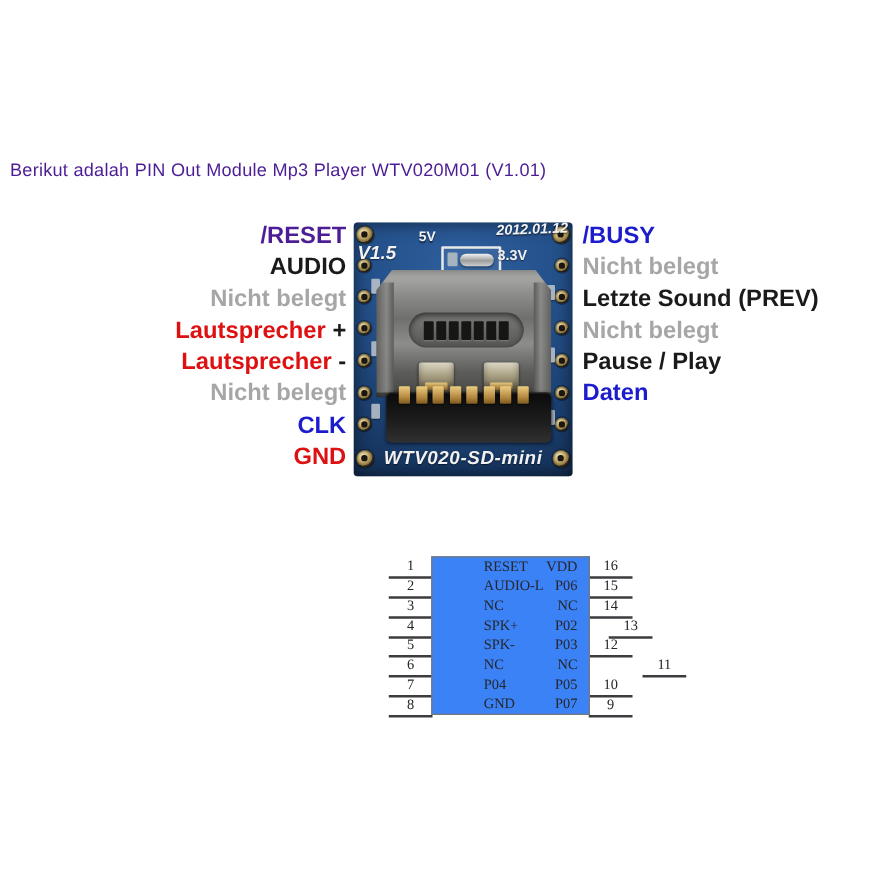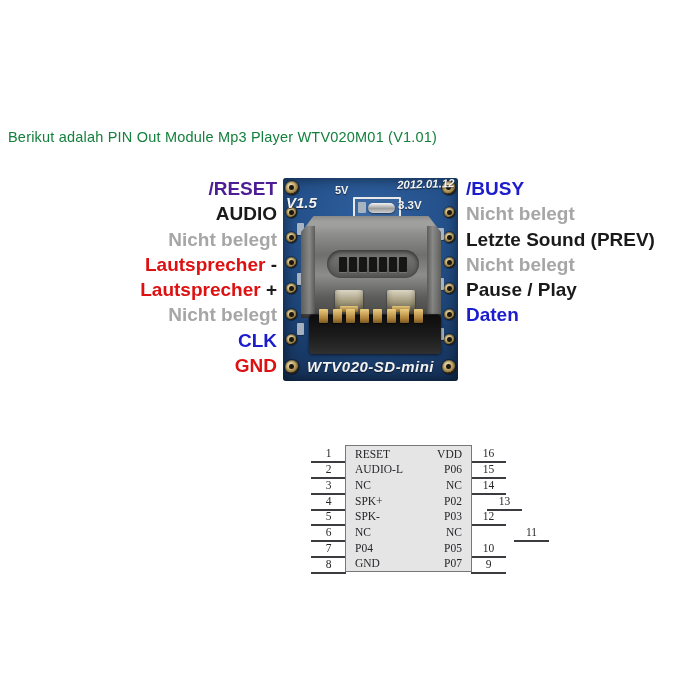--- a/index.html
+++ b/index.html
@@ -1,20 +1,20 @@
 <!DOCTYPE html>
 <html><head>
 <meta charset="utf-8">
 <style>
   html,body{margin:0;padding:0;background:#fff;}
   .canvas{position:relative;width:700px;height:700px;background:#ffffff;overflow:hidden;
           font-family:"Liberation Sans",sans-serif;}
 
   
-  .page-title{position:absolute;left:8px;top:129px;font-size:14.5px;color:#15803d;letter-spacing:.2px;}
+  .page-title{position:absolute;left:8px;top:129px;font-size:14.5px;color:#4c1d95;letter-spacing:.2px;}
 
   
   .labels-col{position:absolute;top:176px;}
   .labels-left{left:0;width:277px;text-align:right;}
   .labels-right{left:466px;width:234px;text-align:left;}
   .pin-label{height:25.3px;line-height:25.3px;font-size:19px;font-weight:bold;white-space:nowrap;}
   .pin-label .sfx{white-space:pre;}
   .pin-label.indent{padding-left:13px;}
 
   
@@ -58,42 +58,42 @@
            box-shadow:0 1px 2px rgba(0,0,0,.6), inset 0 -6px 6px rgba(0,0,0,.35);}
   .contact::after{content:"";position:absolute;left:5px;bottom:2px;width:18px;height:6px;background:linear-gradient(180deg,#e6c87e,#8a6526);border-radius:1px;}
 
   .connector{position:absolute;left:26px;top:136px;width:132px;height:40px;border-radius:4px;
              background:linear-gradient(180deg,#0b0b0b 0%,#1c1c1c 55%,#303030 100%);
              box-shadow:0 1px 3px rgba(0,0,0,.6), inset 0 1px 0 rgba(255,255,255,.08);}
   .teeth{position:absolute;left:36px;top:131px;width:104px;height:14px;display:flex;justify-content:space-between;}
   .tooth{width:9px;height:14px;border-radius:1px;background:linear-gradient(180deg,#eccd82 0%,#b2863c 65%,#7c5a22 100%);box-shadow:0 1px 1px rgba(0,0,0,.5);}
 
   
-  .ic-box{position:absolute;left:345px;top:445px;width:127px;height:127px;background:#e5e5e5;
-          border:1.4px solid #777;box-sizing:border-box;display:flex;flex-direction:column;}
+  .ic-box{position:absolute;left:345px;top:445px;width:127px;height:127px;background:#3b82f6;
+          border:1.4px solid #777;box-sizing:border-box;display:flex;flex-direction:column;padding-left:32px;}
   .ic-row{flex:1;display:flex;justify-content:space-between;align-items:center;padding:0 9px;
           font-family:"Liberation Serif",serif;font-size:11.5px;color:#26262a;white-space:nowrap;}
   .stub{position:absolute;width:35px;height:15px;border-bottom:2px solid #3c3c40;
         font-family:"Liberation Serif",serif;font-size:11.5px;color:#26262a;text-align:center;line-height:14px;}
   .stub-left{left:311px;}
   .stub-right{left:471px;}
 </style>
 </head>
 <body>
 
 <div class="canvas">
 
   <div class="page-title">Berikut adalah PIN Out Module Mp3 Player WTV020M01 (V1.01)</div>
 
   <div class="labels-col labels-left">
     <div class="pin-label"><span style="color: #4c1d95;">/RESET</span><span class="sfx" style="color: rgb(26, 26, 26);"></span></div>
     <div class="pin-label"><span style="color: rgb(26, 26, 26);">AUDIO</span><span class="sfx" style="color: rgb(26, 26, 26);"></span></div>
     <div class="pin-label"><span style="color: rgb(166, 166, 166);">Nicht belegt</span><span class="sfx" style="color: rgb(166, 166, 166);"></span></div>
+    <div class="pin-label"><span style="color: rgb(221, 17, 17);">Lautsprecher</span><span class="sfx" style="color: rgb(26, 26, 26);"> +</span></div>
     <div class="pin-label"><span style="color: rgb(221, 17, 17);">Lautsprecher</span><span class="sfx" style="color: rgb(26, 26, 26);"> -</span></div>
-    <div class="pin-label"><span style="color: rgb(221, 17, 17);">Lautsprecher</span><span class="sfx" style="color: rgb(26, 26, 26);"> +</span></div>
     <div class="pin-label"><span style="color: rgb(166, 166, 166);">Nicht belegt</span><span class="sfx" style="color: rgb(166, 166, 166);"></span></div>
     <div class="pin-label"><span style="color: rgb(28, 28, 205);">CLK</span><span class="sfx" style="color: rgb(28, 28, 205);"></span></div>
     <div class="pin-label"><span style="color: rgb(221, 17, 17);">GND</span><span class="sfx" style="color: rgb(221, 17, 17);"></span></div>
   </div>
 
   <div class="labels-col labels-right">
     <div class="pin-label" style="color: rgb(28, 28, 205);">/BUSY</div>
     <div class="pin-label" style="color: rgb(166, 166, 166);">Nicht belegt</div>
     <div class="pin-label" style="color: rgb(26, 26, 26);">Letzte Sound (PREV)</div>
     <div class="pin-label" style="color: rgb(166, 166, 166);">Nicht belegt</div>

